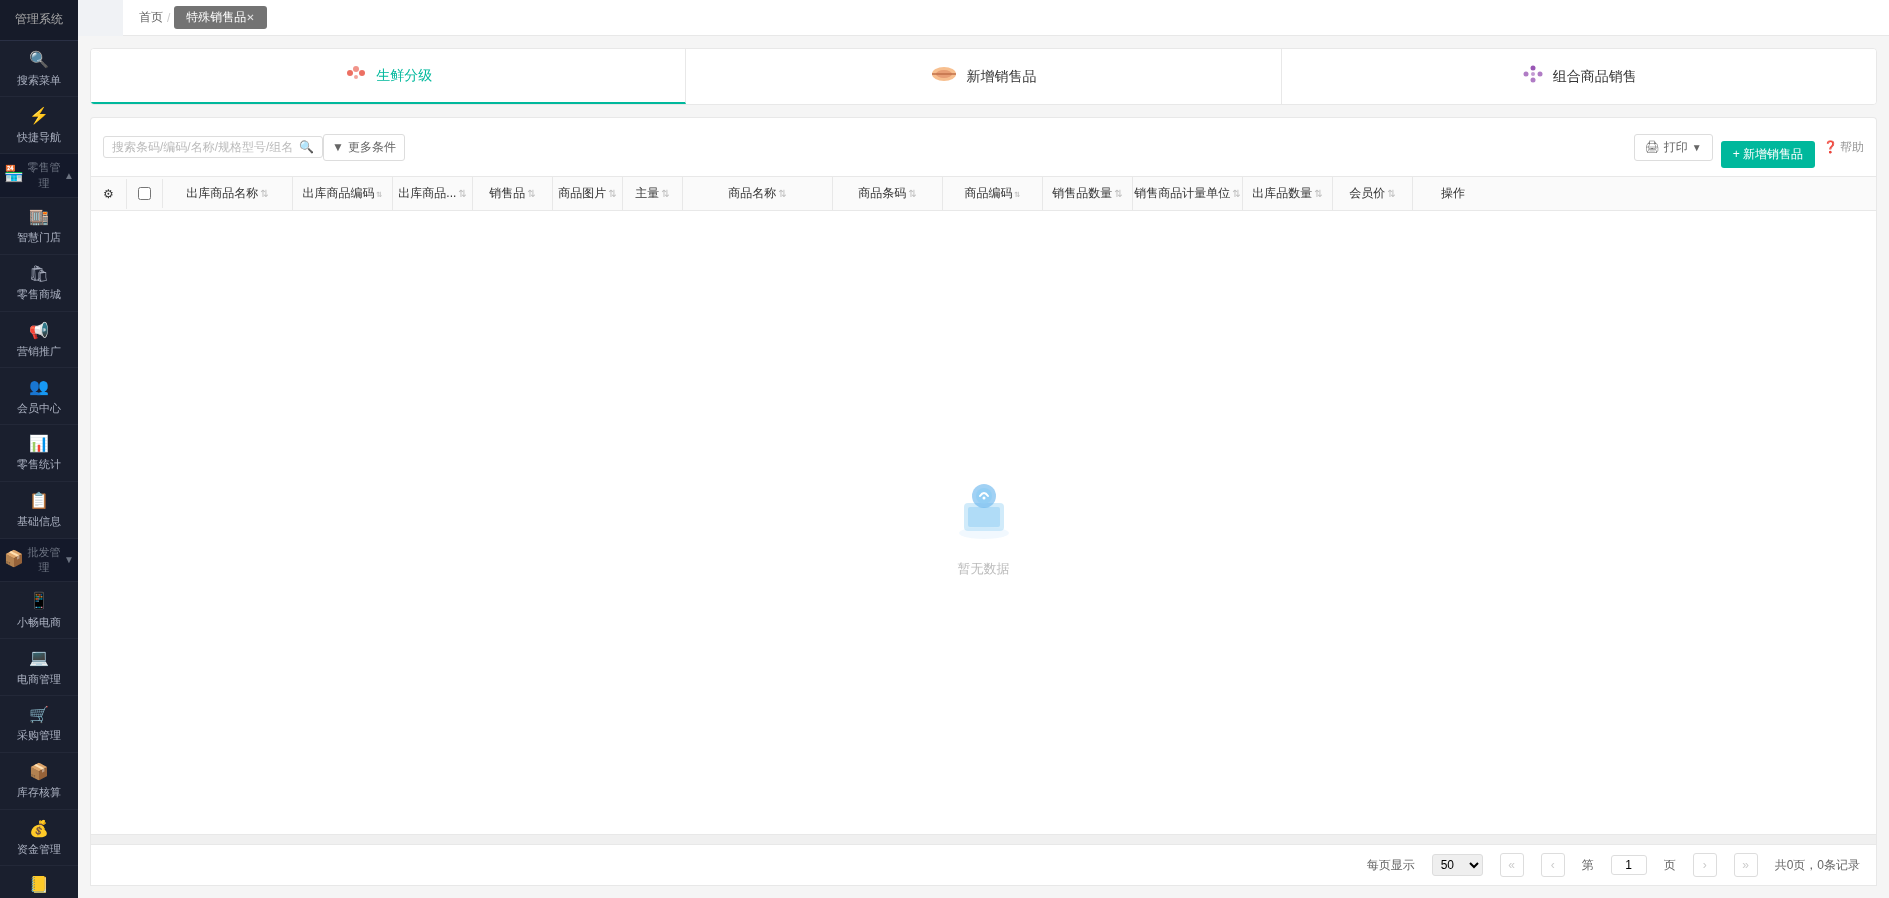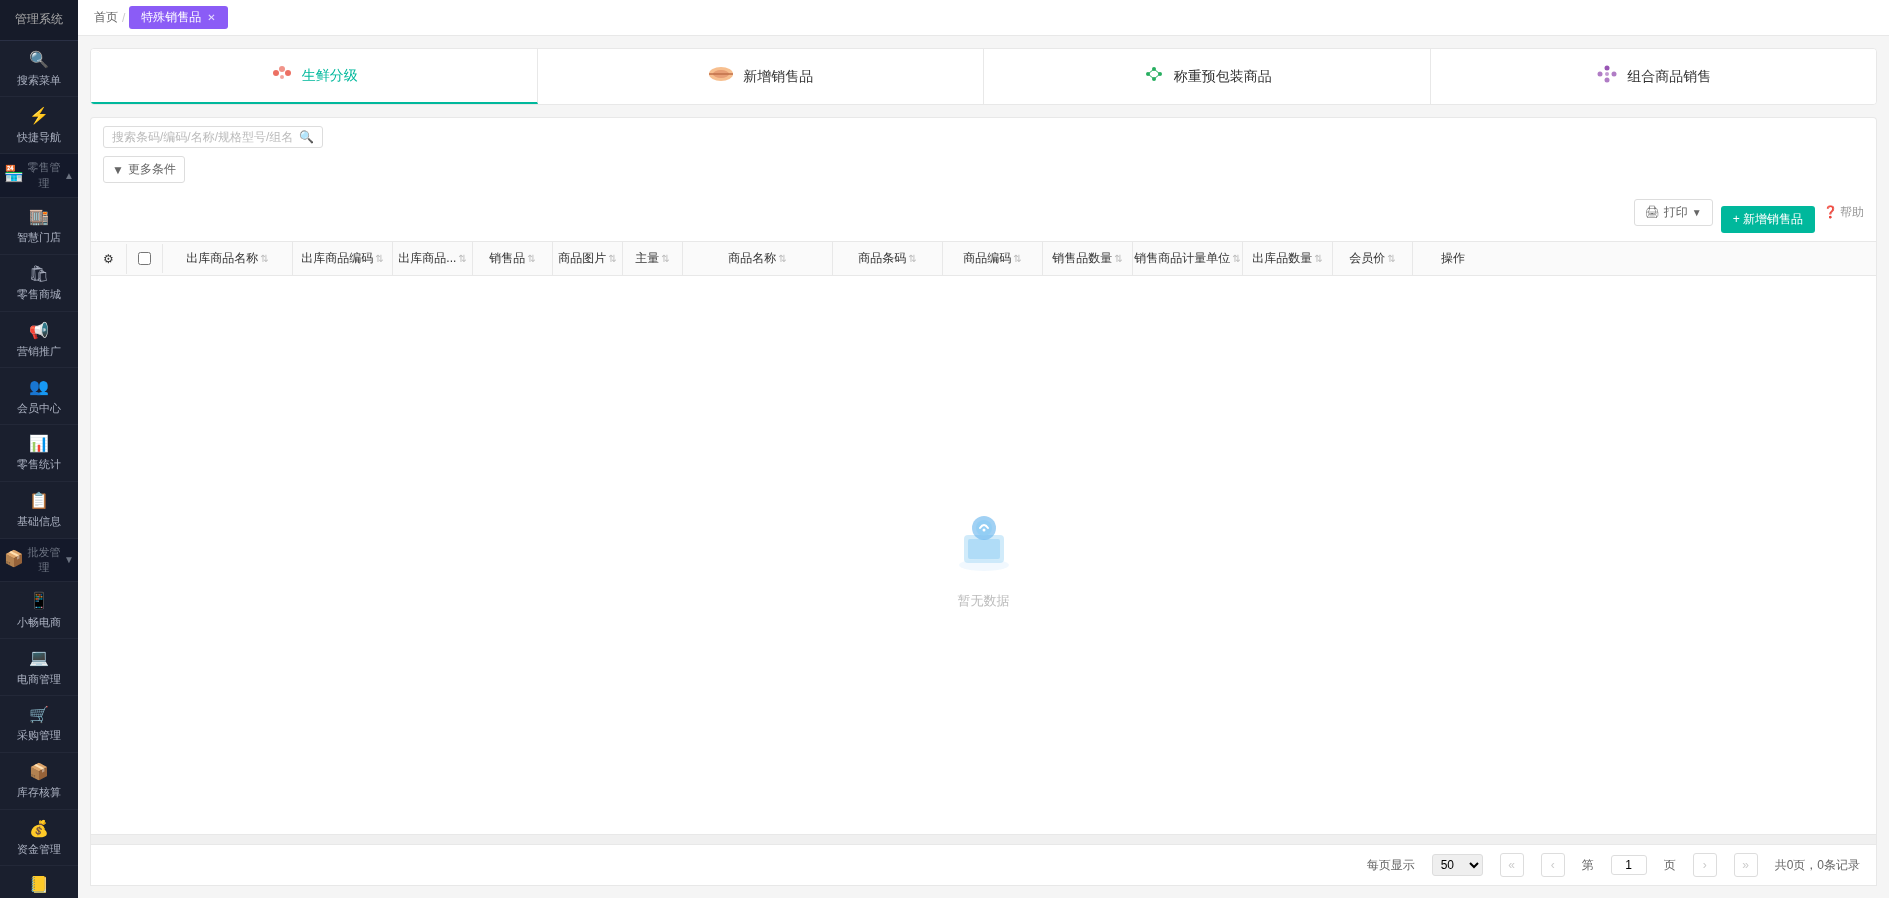--- a/index.html
+++ b/index.html
@@ -65,36 +65,36 @@
 
     
     .top-nav {
       background: #fff;
       border-bottom: 1px solid #e8e8e8;
       padding: 0 16px;
       display: flex;
       align-items: center;
       height: 36px;
       flex-shrink: 0;
+      margin-left: 45px;
     }
     .breadcrumb-item {
       font-size: 12px;
       color: #666;
       cursor: pointer;
     }
     .breadcrumb-sep { margin: 0 4px; color: #ccc; }
     .tab-active {
-      background: #8b5cf6;
+      background: #737373;
       color: #fff;
       border-radius: 3px;
       padding: 3px 12px;
       font-size: 12px;
       display: flex;
       align-items: center;
-      gap: 6px;
       cursor: pointer;
     }
     .tab-active .close { opacity: 0.8; cursor: pointer; font-size: 10px; }
 
     
     .content {
       flex: 1;
       background: #f5f5f5;
       padding: 12px;
       display: flex;
@@ -130,28 +130,26 @@
     .func-tab.active {
       background: #fff;
       border-bottom: 2px solid #00b89c;
       color: #00b89c;
     }
     .func-tab .tab-icon { font-size: 20px; }
 
     
     .toolbar {
       display: flex;
-      align-items: flex-start;
+      align-items: center;
       background: #fff;
       padding: 8px 12px;
       border-radius: 4px 4px 0 0;
       border: 1px solid #e8e8e8;
       border-bottom: none;
-      gap: 8px;
-      flex-direction: column;
     }
     .search-box {
       display: flex;
       align-items: center;
       border: 1px solid #ddd;
       border-radius: 3px;
       padding: 3px 8px;
       gap: 4px;
       width: 220px;
     }
@@ -242,21 +240,21 @@
       color: #333;
       border-right: 1px solid #e8e8e8;
       white-space: nowrap;
       gap: 2px;
       flex-shrink: 0;
     }
     .th .sort-icon { color: #bbb; font-size: 10px; }
     .th-checkbox { width: 36px; }
     .th-settings { width: 36px; }
     .th-w120 { width: 130px; }
-    .th-w100 { width: 100px; }
+    .th-w100 { width: 100px; font-family: Liberation Mono, monospace; }
     .th-w80 { width: 80px; }
     .th-w90 { width: 90px; }
     .th-w70 { width: 70px; }
     .th-w60 { width: 60px; }
     .th-w150 { width: 150px; }
     .th-w110 { width: 110px; }
     .th-last { border-right: none; text-align: center; }
 
     
     .empty-state {
@@ -443,35 +441,20 @@
         <span class="tab-icon">
           <svg width="28" height="20" viewBox="0 0 28 20">
             <ellipse cx="14" cy="10" rx="12" ry="7" fill="#f4a460" opacity="0.7"></ellipse>
             <ellipse cx="14" cy="10" rx="8" ry="4" fill="#e0906a" opacity="0.7"></ellipse>
             <line x1="2" y1="10" x2="26" y2="10" stroke="#c0704a" stroke-width="1.5"></line>
           </svg>
         </span>
         <span>新增销售品</span>
       </div>
 
-      <div class="func-tab">
-        <span class="tab-icon">
-          <svg width="24" height="24" viewBox="0 0 24 24">
-            <circle cx="6" cy="12" r="2" fill="#27ae60"></circle>
-            <circle cx="12" cy="7" r="2" fill="#27ae60"></circle>
-            <circle cx="18" cy="12" r="2" fill="#27ae60"></circle>
-            <circle cx="12" cy="17" r="2" fill="#27ae60"></circle>
-            <line x1="6" y1="12" x2="12" y2="7" stroke="#27ae60" stroke-width="1"></line>
-            <line x1="12" y1="7" x2="18" y2="12" stroke="#27ae60" stroke-width="1"></line>
-            <line x1="18" y1="12" x2="12" y2="17" stroke="#27ae60" stroke-width="1"></line>
-            <line x1="6" y1="12" x2="12" y2="17" stroke="#27ae60" stroke-width="1"></line>
-          </svg>
-        </span>
-        <span>称重预包装商品</span>
-      </div>
 
       <div class="func-tab">
         <span class="tab-icon">
           <svg width="24" height="24" viewBox="0 0 24 24">
             <circle cx="5" cy="12" r="2.5" fill="#8e44ad" opacity="0.7"></circle>
             <circle cx="12" cy="6" r="2.5" fill="#8e44ad" opacity="0.9"></circle>
             <circle cx="19" cy="12" r="2.5" fill="#8e44ad" opacity="0.7"></circle>
             <circle cx="12" cy="18" r="2.5" fill="#8e44ad" opacity="0.7"></circle>
             <circle cx="12" cy="12" r="2" fill="#c39bd3"></circle>
           </svg>

